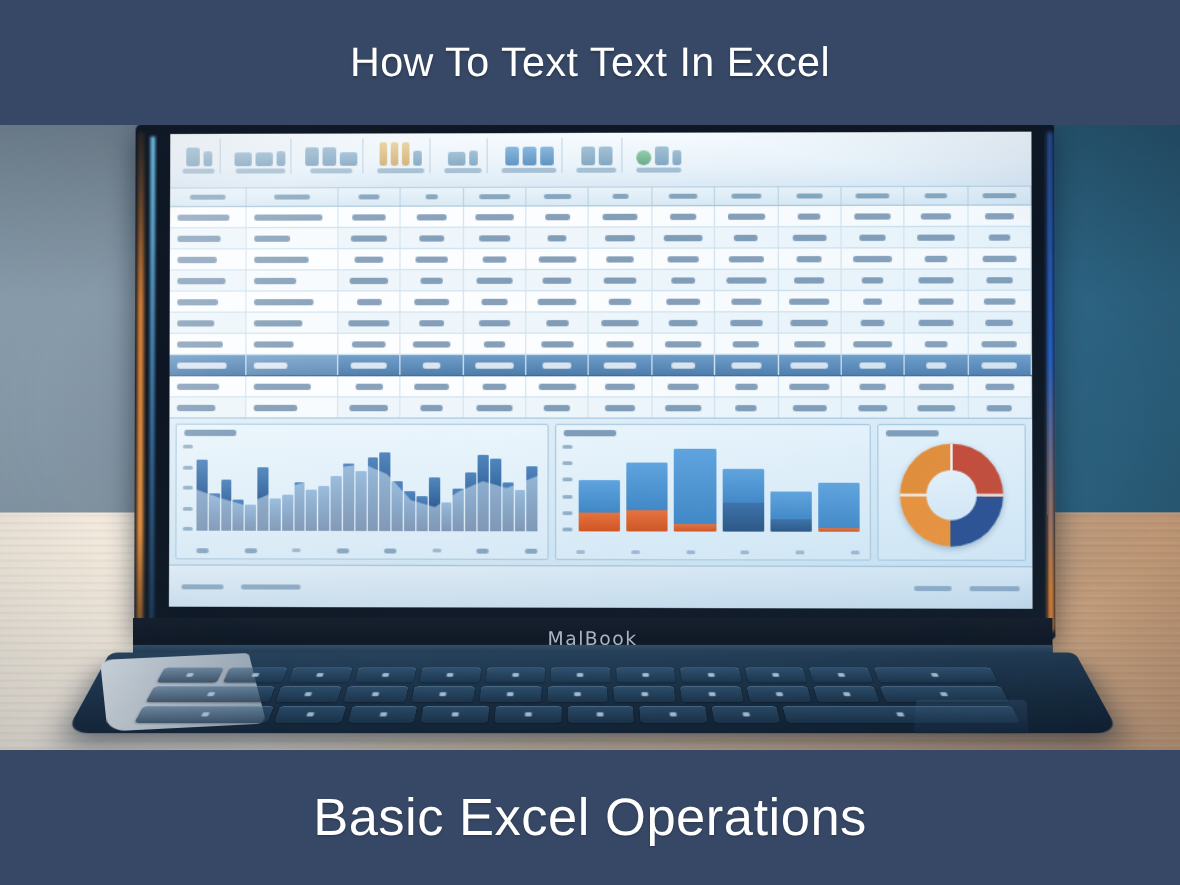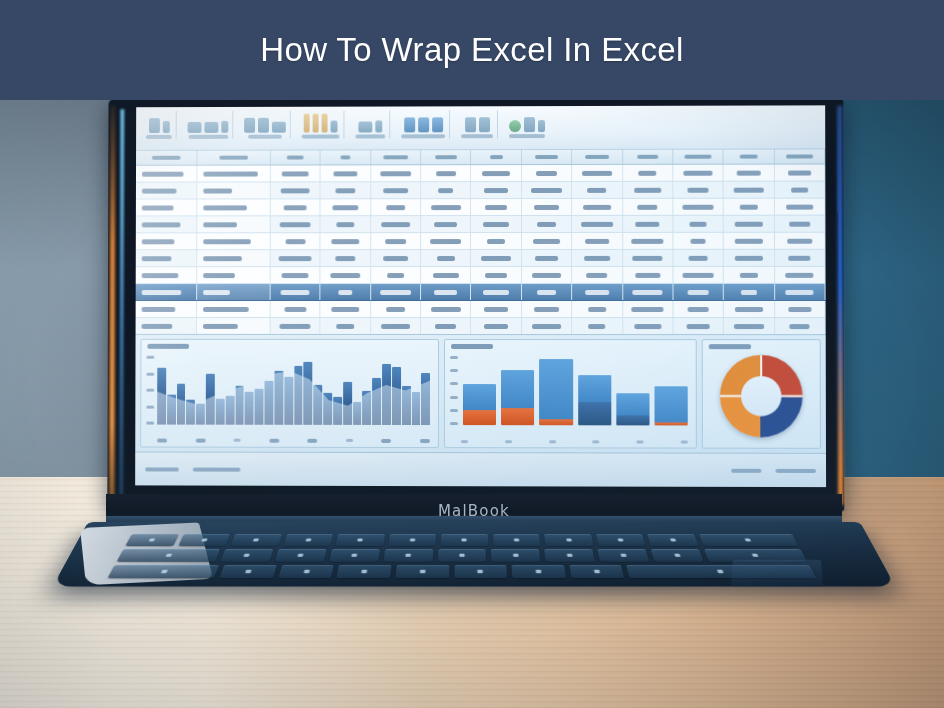--- a/index.html
+++ b/index.html
@@ -322,21 +322,21 @@
     position: absolute; inset: 0; pointer-events: none; z-index: 6;
     background: radial-gradient(ellipse 85% 80% at 50% 45%, rgba(0,0,0,0) 55%, rgba(20,35,55,.22) 100%);
   }
 </style>
 </head>
 <body>
 
 <div class="poster">
 
   <div class="band band-top">
-    <div class="band-title">How To Wrap Excel In Excel</div>
+    <div class="band-title">How To Text Text In Excel</div>
   </div>
 
   <div class="photo">
 
     <div class="wall"></div>
     <div class="wall-shade"></div>
     <div class="desk"></div>
     <div class="desk-grain"></div>
     <div class="desk-shadow"></div>
 
@@ -1110,14 +1110,17 @@
               <i class="glyph"></i>
             </span>
         </div>
       </div>
       <div class="trackpad-hint"></div>
     </div>
 
     <div class="vignette"></div>
   </div>
 
+  <div class="band band-bottom">
+    <div class="band-title">Basic Excel Operations</div>
+  </div>
 
 </div>
 
 </body></html>

